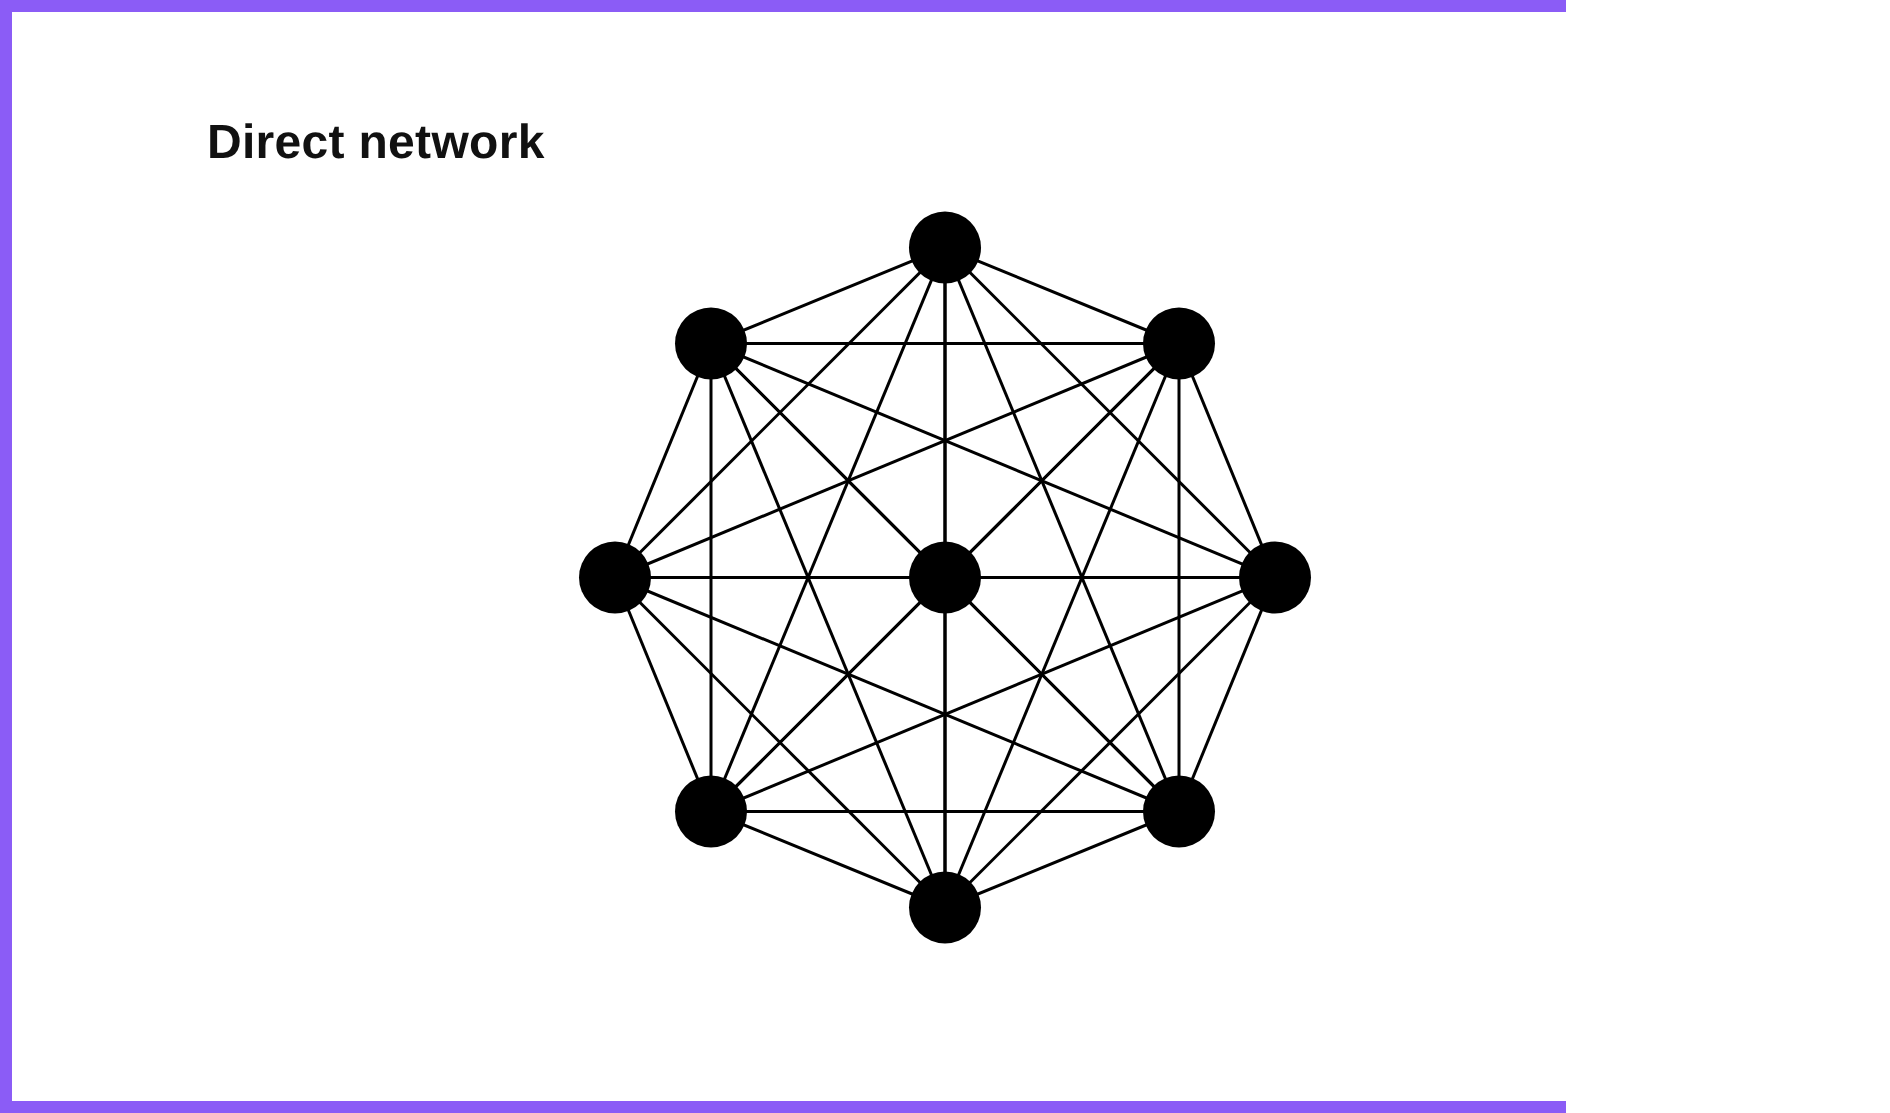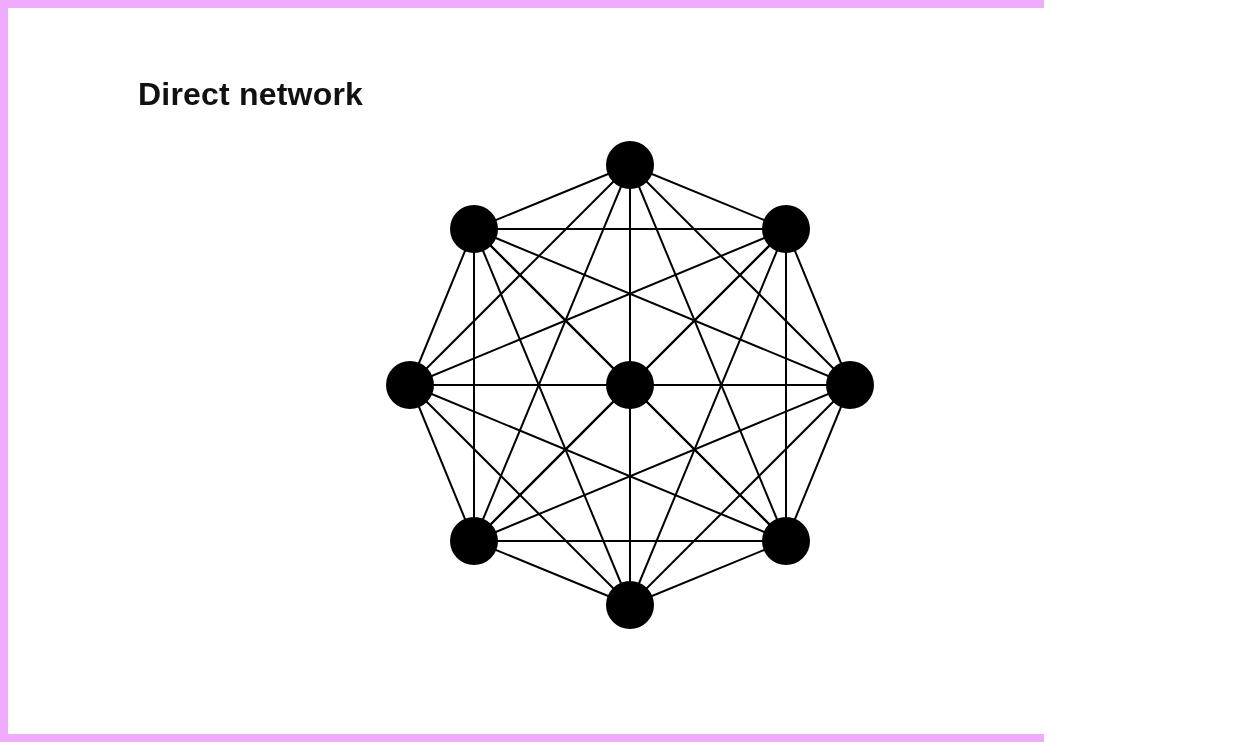--- a/index.html
+++ b/index.html
@@ -4,21 +4,21 @@
 <style>
   html, body {
     margin: 0;
     padding: 0;
     background: #ffffff;
   }
   #root {
     position: relative;
     width: 1044px;
     height: 742px;
-    background: #f0abfc;
+    background: #8b5cf6;
     overflow: hidden;
     font-family: "Liberation Sans", sans-serif;
   }
   #canvas {
     position: absolute;
     left: 8px;
     top: 8px;
     width: 1244px;
     height: 726px;
     background: #ffffff;

